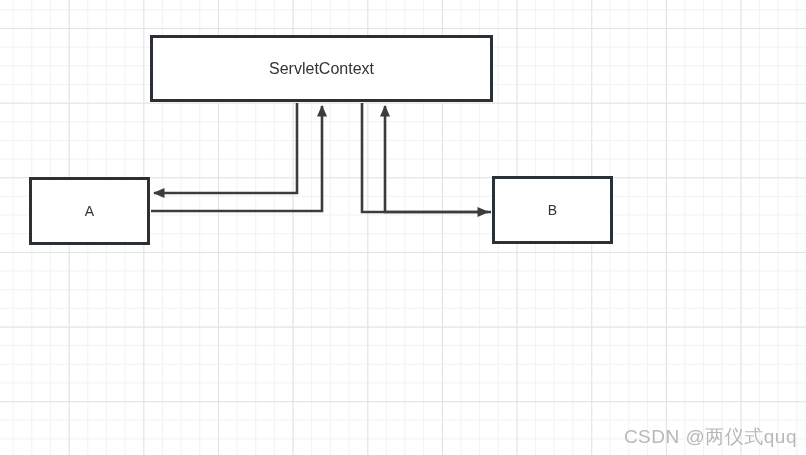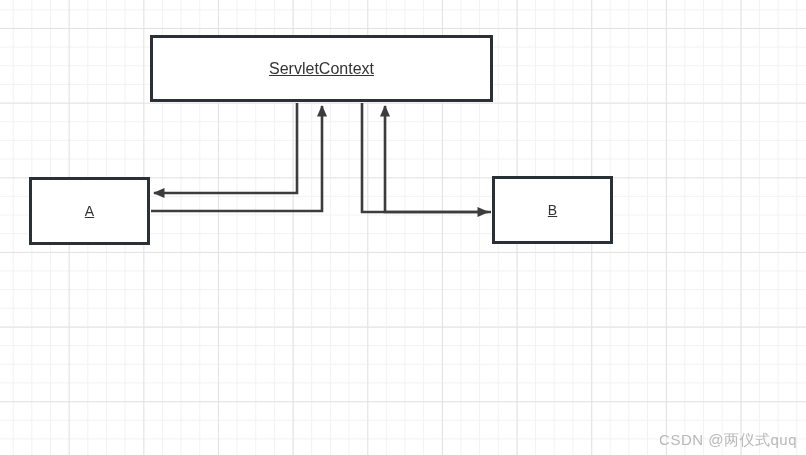--- a/index.html
+++ b/index.html
@@ -53,21 +53,20 @@
   svg.edges .arrowhead { fill: var(--edge); }
 
   .node {
     position: absolute;
     background: var(--node-fill);
     border: 3px solid var(--node-border);
     display: flex;
     align-items: center;
     justify-content: center;
     color: var(--label);
-    text-decoration: underline;
   }
   .node-main {
     left: 150px; top: 35px;
     width: 343px; height: 67px;
     font-size: 16px;
   }
   .node-a {
     left: 29px; top: 177px;
     width: 121px; height: 68px;
     font-size: 14px;
@@ -75,21 +74,21 @@
   .node-b {
     left: 492px; top: 176px;
     width: 121px; height: 68px;
     font-size: 14px;
   }
 
   .watermark {
     position: absolute;
     right: 9px;
     bottom: 5px;
-    font-size: 15px;
+    font-size: 19px;
     color: var(--watermark);
     letter-spacing: 0.5px;
     white-space: nowrap;
   }
 </style>
 </head>
 <body>
 
 <div class="canvas">
 

